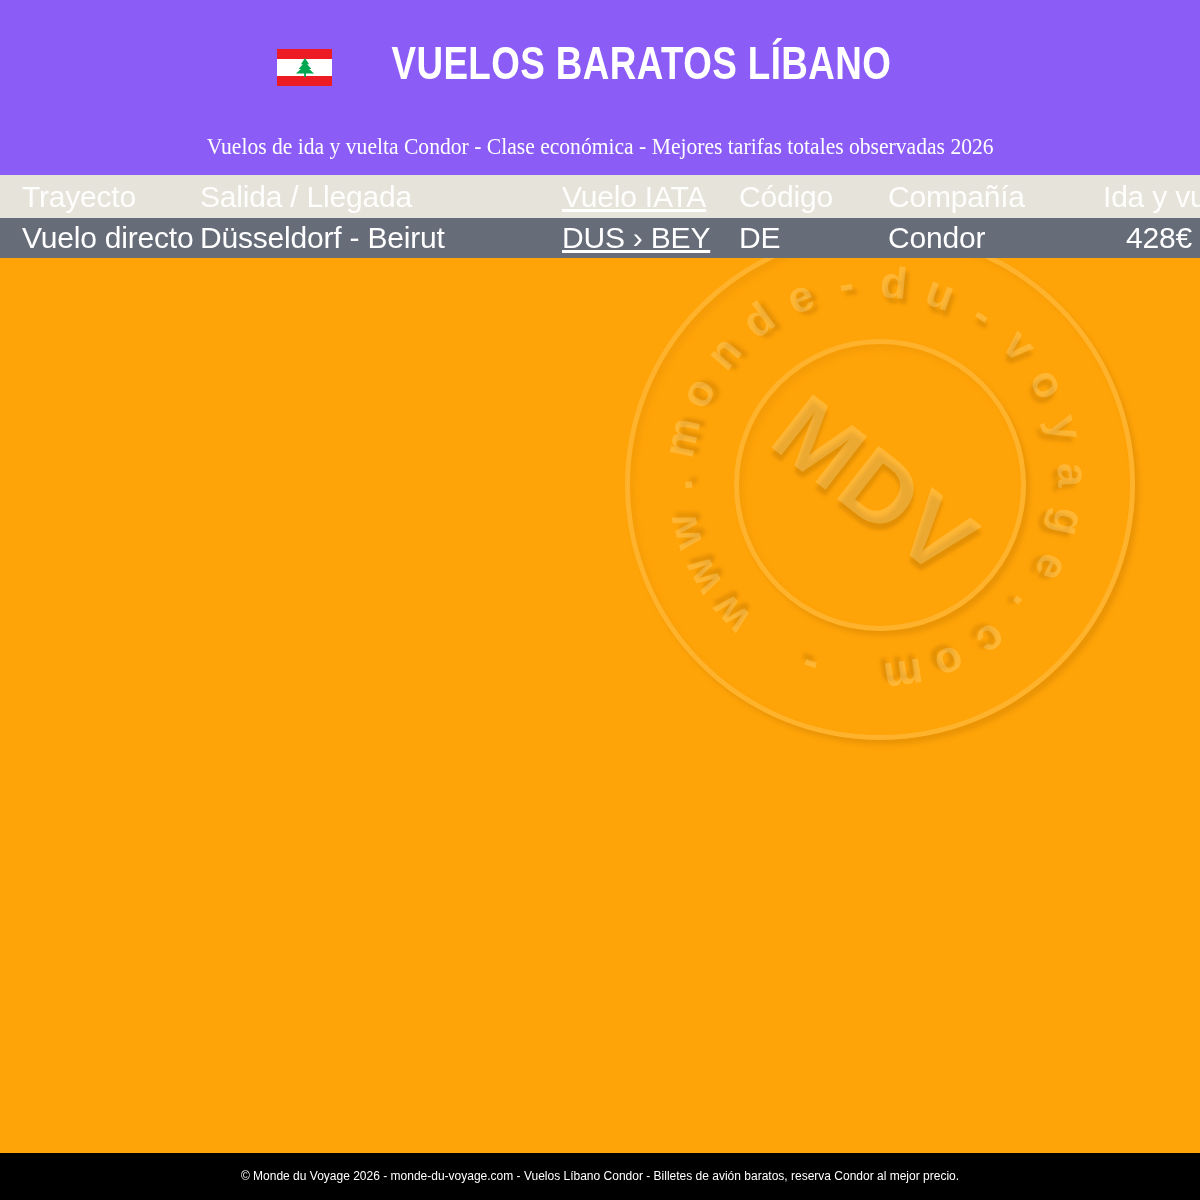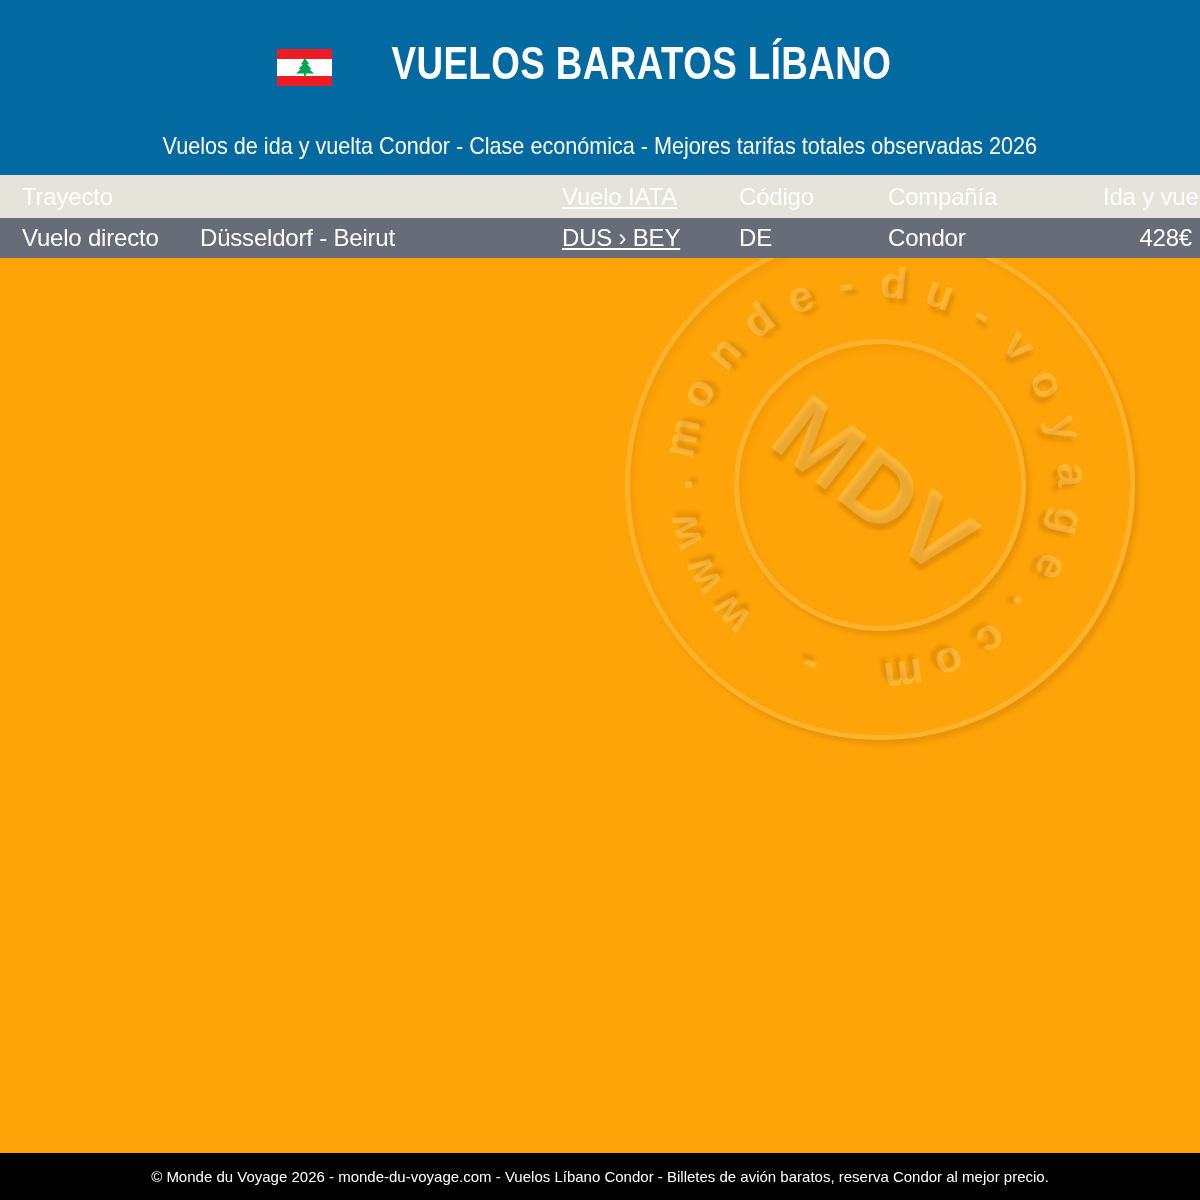--- a/index.html
+++ b/index.html
@@ -2,47 +2,47 @@
 <html style="--orange: #ffa408; --header-bg: #e6e3da; --row-bg: #666c78; --flag-red: #ED1C24;"><head>
 <meta charset="utf-8">
 <style>
   html,body{margin:0;padding:0;}
   body{
     width:1200px;height:1200px;position:relative;overflow:hidden;
     background:#000;font-family:"Liberation Sans", sans-serif;
     -webkit-font-smoothing:antialiased;
   }
   
-  .top-header{position:absolute;left:0;top:0;width:1200px;height:175px;background:#0369a1;}
+  .top-header{position:absolute;left:0;top:0;width:1200px;height:175px;background:#8b5cf6;}
   .flag{
     position:absolute;left:277px;top:49px;width:55px;height:37px;
     background:linear-gradient(to bottom, var(--flag-red) 0 27%, #ffffff 27% 73%, var(--flag-red) 73% 100%);
     display:flex;align-items:center;justify-content:center;
   }
   .flag svg{width:24px;height:20px;display:block;}
   .page-title{
     position:absolute;left:82px;right:0;top:40px;height:50px;
     text-align:center;white-space:nowrap;
   }
   .page-title span{
     display:inline-block;color:#fff;font-size:46px;font-weight:700;
     letter-spacing:.5px;line-height:46px;transform:scaleX(.80);
   }
   .page-subtitle{
     position:absolute;left:0;right:0;top:131px;height:30px;
-    text-align:center;white-space:nowrap;
+    text-align:center;white-space:nowrap;font-family:Liberation Serif, serif;
   }
   .page-subtitle span{
     display:inline-block;color:#fff;font-size:24px;font-weight:400;
     line-height:30px;transform:scaleX(.90);
   }
   
   .thead{position:absolute;left:0;top:175px;width:1200px;height:43px;background:var(--header-bg);}
   .trow {position:absolute;left:0;top:218px;width:1200px;height:52px;background:var(--row-bg);cursor:pointer;}
-  .cell{position:absolute;top:0;white-space:nowrap;font-size:24px;letter-spacing:-.2px;}
+  .cell{position:absolute;top:0;white-space:nowrap;font-size:30px;letter-spacing:-.2px;}
   .thead .cell{line-height:44px;color:rgba(255,255,255,.95);}
   .trow  .cell{line-height:40px;color:#ffffff;}
   .c1{left:22px;} .c2{left:200px;} .c3{left:562px;text-decoration:underline;} .c4{left:739px;} .c5{left:888px;}
   .c6h{left:1103px;}
   .c6{right:8px;text-align:right;}
   
   .orange{position:absolute;left:0;top:258px;width:1200px;height:895px;background:var(--orange);overflow:hidden;}
   .wm{position:absolute;left:0;top:0;width:100%;height:100%;pointer-events:none;}
   .wm-ring{
     position:absolute;border-radius:50%;
@@ -63,21 +63,21 @@
     position:absolute;left:875px;top:228px;
     transform:translate(-50%,-50%) rotate(38deg);
     font-size:98px;font-weight:700;letter-spacing:2px;white-space:nowrap;
     color:rgba(255,224,150,.32);
     text-shadow:4px 5px 4px rgba(186,114,0,.42);
   }
   
   .footer{position:absolute;left:0;top:1153px;width:1200px;height:47px;background:#000;}
   .footer span{
     display:block;text-align:center;line-height:47px;
-    color:#fff;font-size:15px;white-space:nowrap;
+    color:#fff;font-size:12px;white-space:nowrap;
   }
 </style>
 </head>
 <body>
 
 <div class="top-header">
   <div class="flag">
     <svg viewBox="0 0 24 22">
       <rect x="11" y="15" width="2" height="6" fill="#00A651"></rect>
       <polygon points="12,0 16.5,7 7.5,7" fill="#00A651"></polygon>
@@ -88,20 +88,21 @@
   <div class="page-title">
     <span>VUELOS BARATOS LÍBANO</span>
   </div>
   <div class="page-subtitle">
     <span>Vuelos de ida y vuelta Condor - Clase económica - Mejores tarifas totales observadas 2026</span>
   </div>
 </div>
 
 <div class="thead">
   <div class="cell c1">Trayecto</div>
+  <div class="cell c2">Salida / Llegada</div>
   <div class="cell c3">Vuelo IATA</div>
   <div class="cell c4">Código</div>
   <div class="cell c5">Compañía</div>
   <div class="cell c6h">Ida y vuelta</div>
 </div>
 
 <div class="trow">
   <div class="cell c1">Vuelo directo</div>
   <div class="cell c2">Düsseldorf - Beirut</div>
   <div class="cell c3">DUS › BEY</div>

